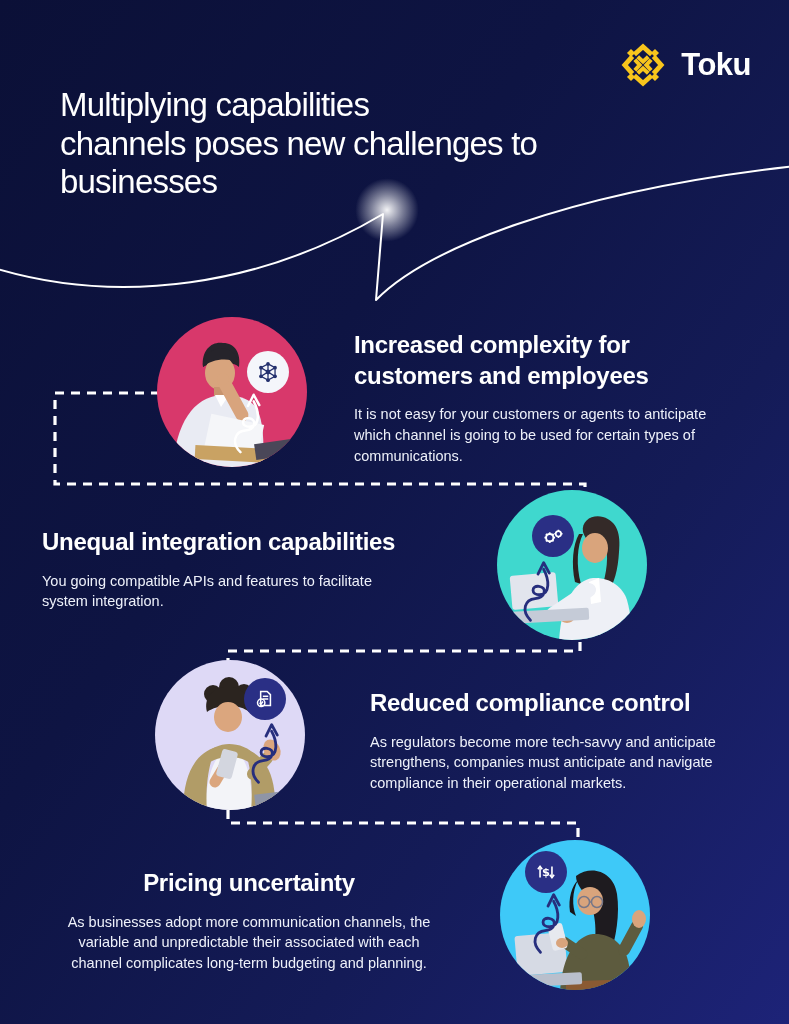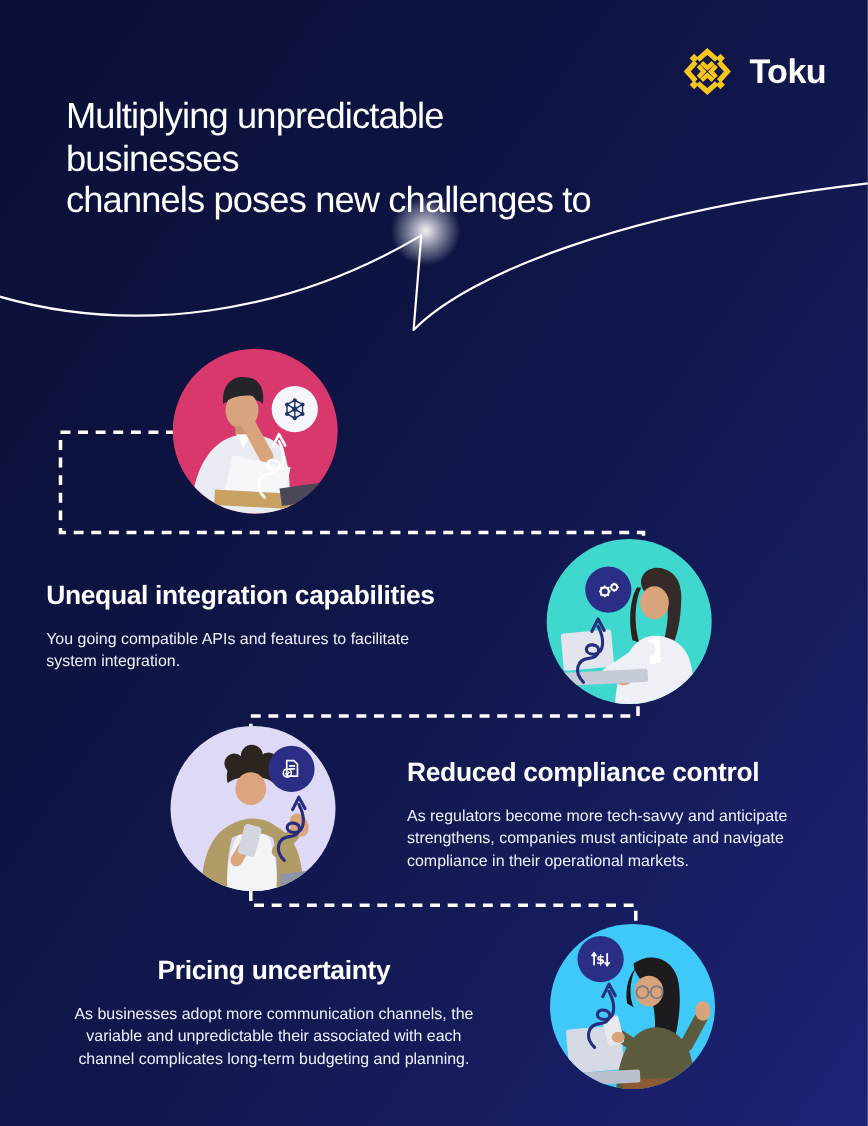--- a/index.html
+++ b/index.html
@@ -86,23 +86,23 @@
         <rect x="-15.5" y="-15.5" width="6" height="6" transform="rotate(45 -12.5 -12.5)"></rect>
         <rect x="9.5" y="-15.5" width="6" height="6" transform="rotate(45 12.5 -12.5)"></rect>
         <rect x="-15.5" y="9.5" width="6" height="6" transform="rotate(45 -12.5 12.5)"></rect>
         <rect x="9.5" y="9.5" width="6" height="6" transform="rotate(45 12.5 12.5)"></rect>
       </g>
     </svg>
     <span class="logo-word">Toku</span>
   </div>
 
   <h1 class="title">
-    <span>Multiplying unpredictable</span>
+    <span>Multiplying capabilities</span>
+    <span>channels poses new challenges to</span>
     <span>businesses</span>
-    <span>channels poses new challenges to</span>
   </h1>
 
   <div class="photo-circle c1" style="background-color: rgb(216, 56, 107);">
     <svg width="150" height="150" viewBox="0 0 150 150">
       <path d="M46,50 C44,32 56,24 66,26 C78,26 84,36 82,50 C76,44 56,44 46,50 Z" fill="#26242b"></path>
       <ellipse cx="63" cy="56" rx="15" ry="17" fill="#d8a47d"></ellipse>
       <path d="M46,50 C45,42 50,34 60,32 C72,30 80,36 81,46 C72,40 54,42 46,50 Z" fill="#26242b"></path>
       <rect x="57" y="70" width="13" height="9" fill="#c8946e"></rect>
       <path d="M16,152 C18,108 36,80 64,78 C86,77 97,85 101,94 C107,108 107,132 106,152 Z" fill="#e9ebf3"></path>
       <path d="M58,78 L64,90 L72,78 Z" fill="#ffffff"></path>
@@ -245,20 +245,24 @@
   </svg>
   <svg class="curl a3" viewBox="0 0 40 70" fill="none">
     <path d="M12,66 C2,56 6,44 17,43 C28,42 30,31 21,30 C13,29 12,39 22,39 C33,38 32,23 26,12" stroke="currentColor" stroke-width="3" stroke-linecap="round"></path>
     <path d="M20,17 L26,5 L32,16" stroke="currentColor" stroke-width="3" fill="none" stroke-linecap="round" stroke-linejoin="round"></path>
   </svg>
   <svg class="curl a4" viewBox="0 0 40 70" fill="none">
     <path d="M12,66 C2,56 6,44 17,43 C28,42 30,31 21,30 C13,29 12,39 22,39 C33,38 32,23 26,12" stroke="currentColor" stroke-width="3" stroke-linecap="round"></path>
     <path d="M20,17 L26,5 L32,16" stroke="currentColor" stroke-width="3" fill="none" stroke-linecap="round" stroke-linejoin="round"></path>
   </svg>
 
+  <div class="section-text t1">
+    <h2>Increased complexity for customers and employees</h2>
+    <p>It is not easy for your customers or agents to anticipate which channel is going to be used for certain types of communications.</p>
+  </div>
 
   <div class="section-text t2">
     <h2>Unequal integration capabilities</h2>
     <p>You going compatible APIs and features to facilitate system integration.</p>
   </div>
 
   <div class="section-text t3">
     <h2>Reduced compliance control</h2>
     <p>As regulators become more tech-savvy and anticipate strengthens, companies must anticipate and navigate compliance in their operational markets.</p>
   </div>

